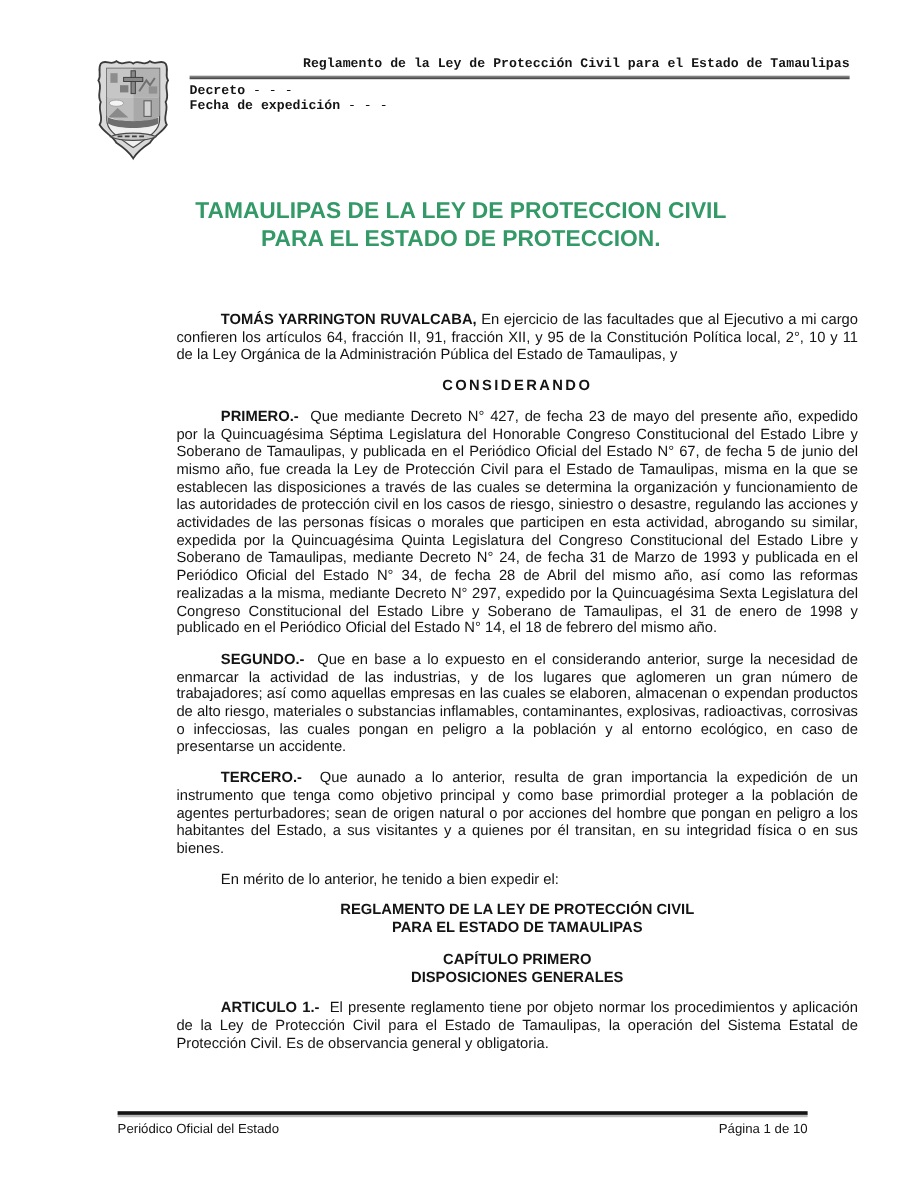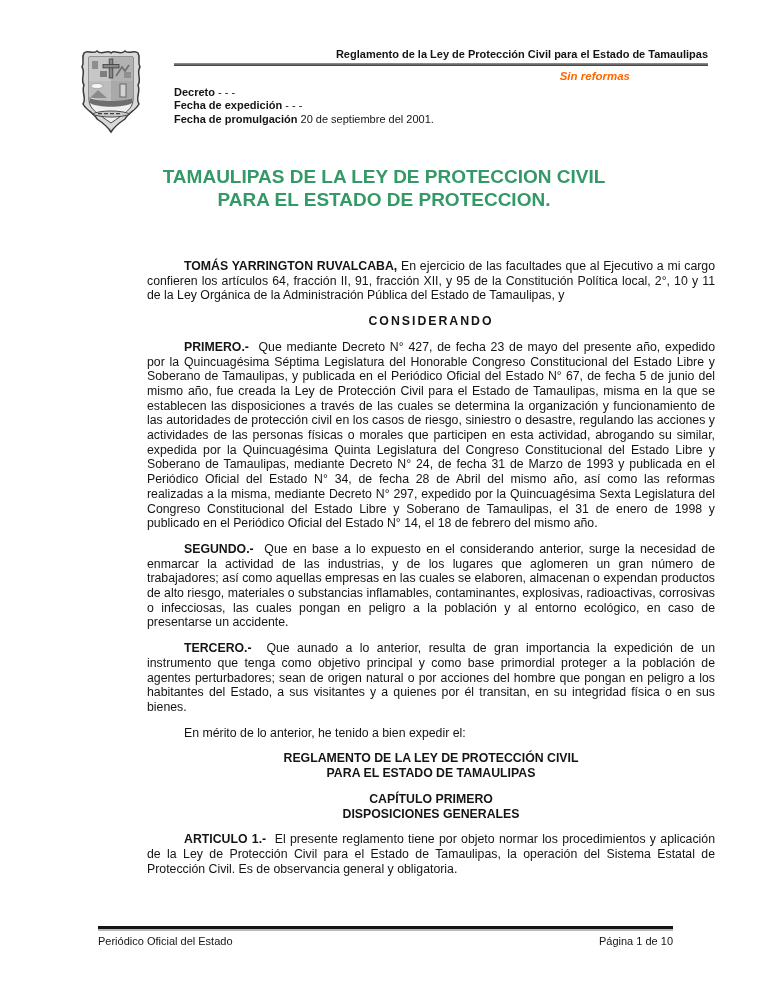--- a/index.html
+++ b/index.html
@@ -8,21 +8,21 @@
     position:relative;
     width:768px; height:994px;
     background:#fff;
     font-family:"Liberation Sans", sans-serif;
     color:#141414;
     overflow:hidden;
   }
   
   .header { position:absolute; top:48px; left:78px; right:60px; display:flex; }
   .emblem { width:66px; height:88px; flex:none; }
-  .header-right { flex:1; margin-left:30px; }
+  .header-right { flex:1; margin-left:14px;font-family:Liberation Mono, monospace; }
   .running-title { font-size:11px; font-weight:bold; text-align:right; line-height:13px; }
   .header-rule { height:3px; margin-top:2px; background:linear-gradient(#9a9a9a,#3a3a3a); }
   .status {
     font-size:11.5px; font-weight:bold; font-style:italic;
     color:var(--orange,#FF6600); text-align:right; padding-right:78px; margin-top:4px;
   }
   .meta { margin-top:4px; font-size:11px; line-height:13.4px; }
   .meta b { font-weight:bold;text-align:center; }
   
   .doc-title {
@@ -67,25 +67,23 @@
         <path d="M12,50 l8,-8 l9,8 Z" fill="#8a8a8a"></path>
         <rect x="42" y="36" width="6" height="13" fill="#d2d2d2" stroke="#5d5d5d" stroke-width="0.9"></rect>
         <path d="M12,50 C20,54 46,54 54,50 L54,55 C46,60 20,60 12,55 Z" fill="#6e6e6e"></path>
         <path d="M14,66 C22,62 44,62 52,66 C44,70 22,70 14,66 Z" fill="#c9c9c9" stroke="#4a4a4a" stroke-width="1"></path>
         <path d="M20,65.6 h4 M26,65.6 h4 M32,65.6 h4 M38,65.6 h4" stroke="#3f3f3f" stroke-width="1.4"></path>
       </svg>
     </div>
     <div class="header-right">
       <div class="running-title">Reglamento de la Ley de Protección Civil para el Estado de Tamaulipas</div>
       <div class="header-rule"></div>
-      <div class="status">Sin reformas</div>
       <div class="meta">
           <div><b>Decreto</b> - - -</div>
           <div><b>Fecha de expedición</b> - - -</div>
-          <div><b>Fecha de promulgación</b> 20 de septiembre del 2001.</div>
         </div>
     </div>
   </div>
 
   <h1 class="doc-title"><span>TAMAULIPAS DE LA LEY DE PROTECCION CIVIL</span><br><span>PARA EL ESTADO DE PROTECCION.</span></h1>
 
   <div class="docbody">
       <p class="para"><b>TOMÁS YARRINGTON RUVALCABA,</b> En ejercicio de las facultades que al Ejecutivo a mi cargo confieren los artículos 64, fracción II, 91, fracción XII, y 95 de la Constitución Política local, 2°, 10 y 11 de la Ley Orgánica de la Administración Pública del Estado de Tamaulipas, y</p>
       <p class="heading ls">CONSIDERANDO</p>
       <p class="para"><b>PRIMERO.-</b>&nbsp; Que mediante Decreto N° 427, de fecha 23 de mayo del presente año, expedido por la Quincuagésima Séptima Legislatura del Honorable Congreso Constitucional del Estado Libre y Soberano de Tamaulipas, y publicada en el Periódico Oficial del Estado N° 67, de fecha 5 de junio del mismo año, fue creada la Ley de Protección Civil para el Estado de Tamaulipas, misma en la que se establecen las disposiciones a través de las cuales se determina la organización y funcionamiento de las autoridades de protección civil en los casos de riesgo, siniestro o desastre, regulando las acciones y actividades de las personas físicas o morales que participen en esta actividad, abrogando su similar, expedida por la Quincuagésima Quinta Legislatura del Congreso Constitucional del Estado Libre y Soberano de Tamaulipas, mediante Decreto N° 24, de fecha 31 de Marzo de 1993 y publicada en el Periódico Oficial del Estado N° 34, de fecha 28 de Abril del mismo año, así como las reformas realizadas a la misma, mediante Decreto N° 297, expedido por la Quincuagésima Sexta Legislatura del Congreso Constitucional del Estado Libre y Soberano de Tamaulipas, el 31 de enero de 1998 y publicado en el Periódico Oficial del Estado N° 14, el 18 de febrero del mismo año.</p>

